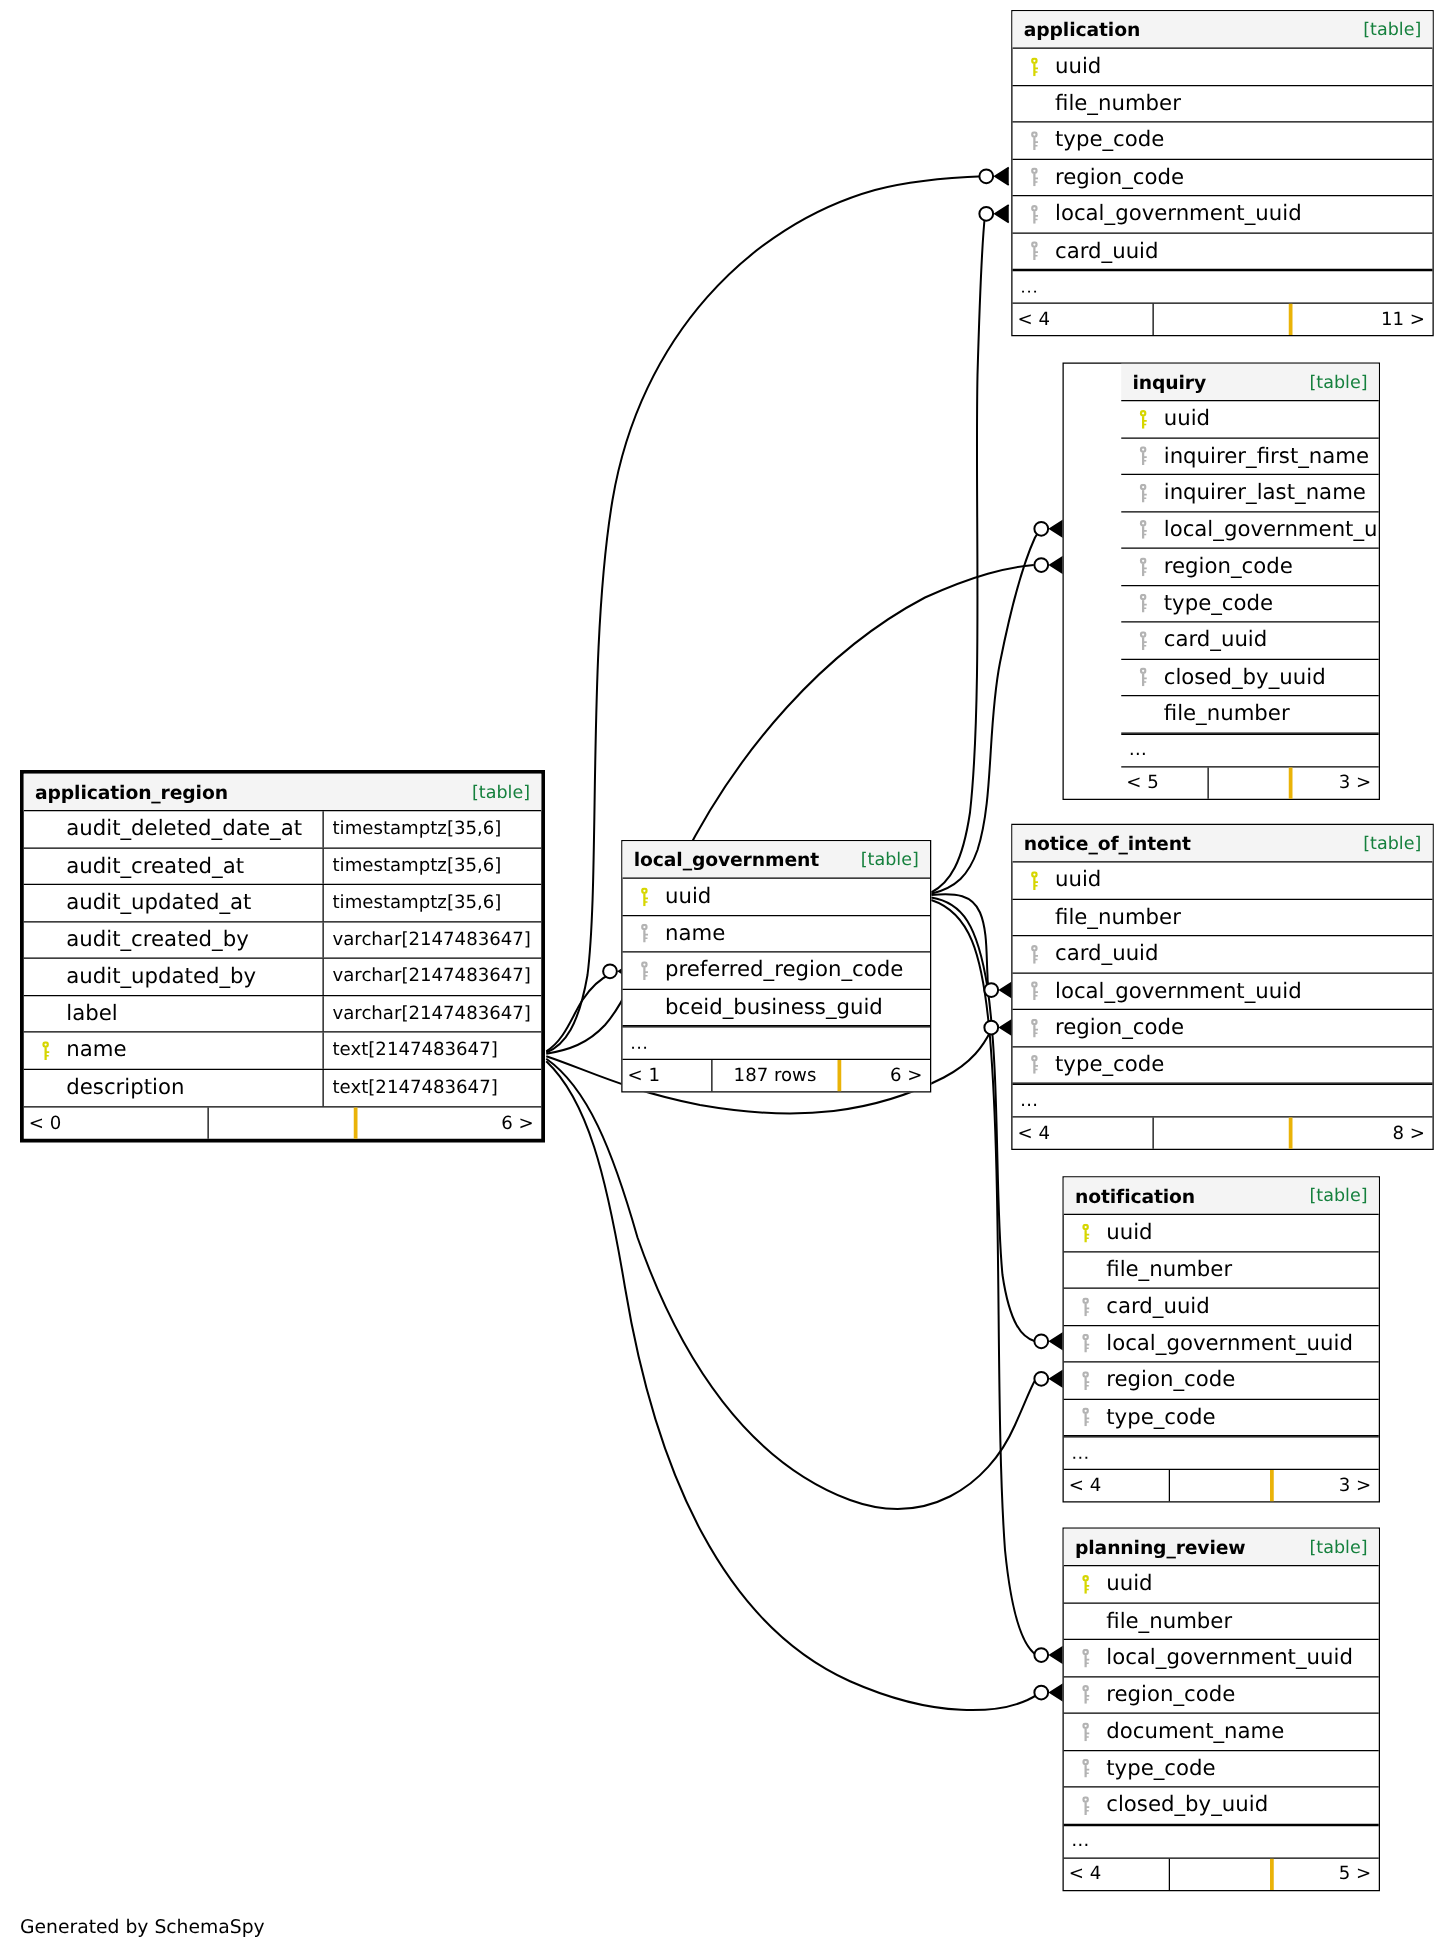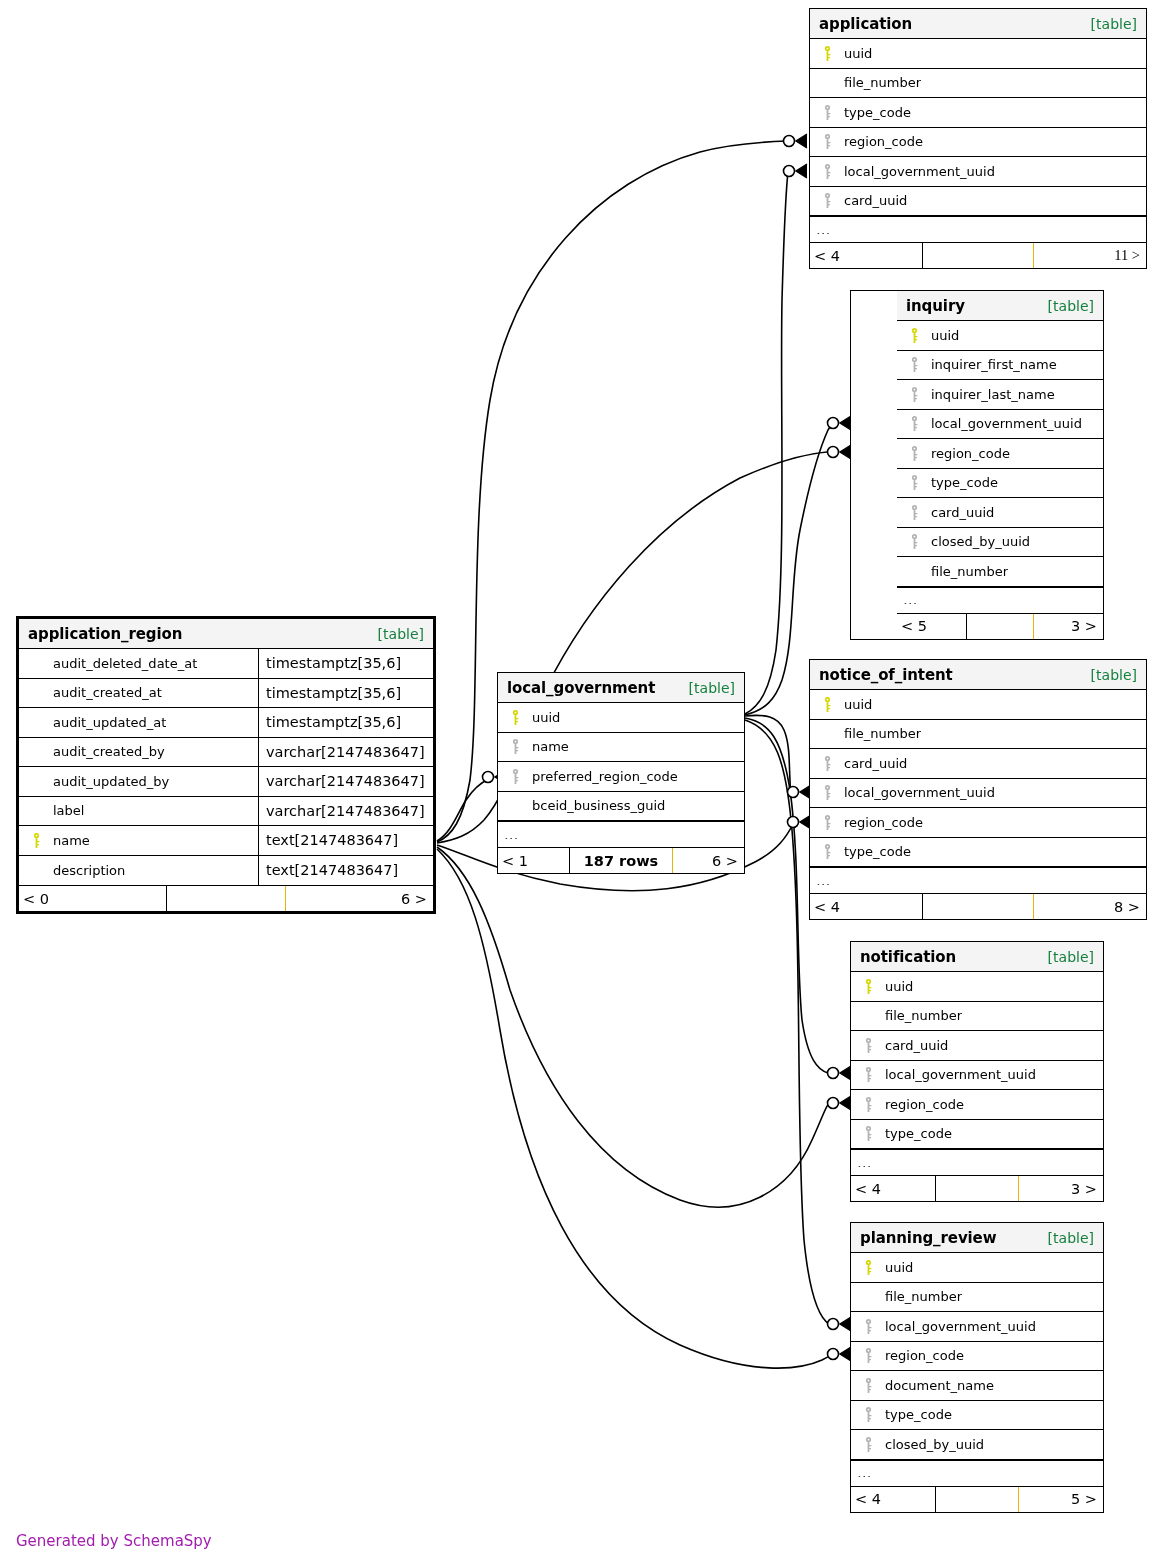--- a/index.html
+++ b/index.html
@@ -75,21 +75,21 @@
     width: 22px;
     min-width: 22px;
     display: flex;
     align-items: center;
     justify-content: center;
     padding-left: 6px;
     box-sizing: content-box;
   }
   .trow .colname {
     padding-left: 6px;
-    font-size: 13px;
+    font-size: 17px;
     overflow: hidden;
   }
   .trow.has-type .colname {
     flex: 1;
   }
   .trow .coltype {
     border-left: 1px solid #000000;
     height: 100%;
     display: flex;
     align-items: center;
@@ -122,37 +122,36 @@
     align-items: center;
     height: 100%;
     overflow: hidden;
   }
   .tfoot .fleft {
     padding-left: 4px;
     justify-content: flex-start;
   }
   .tfoot .fmid {
     border-left: 1px solid #000000;
-    border-right: 1px solid #eab308;
+    border-right: 3px solid #eab308;
     justify-content: center;
-    font-weight: bold;
   }
   .tfoot .fright {
     padding-right: 6px;
     justify-content: flex-end;
   }
   .keyicon {
     display: block;
     width: 9px;
     height: 15px;
   }
   .footer-note {
     position: absolute;
     font-size: 15px;
-    color: #a21caf;
+    color: #000000;
     white-space: nowrap;
   }
 </style>
 </head>
 <body>
 
 <div id="canvas">
 
   <svg id="edges" viewBox="0 0 1161 1561" width="1161" height="1561" xmlns="http://www.w3.org/2000/svg">
     <defs>
@@ -272,21 +271,21 @@
         </span>
         <span class="colname">card_uuid</span>
       </div>
       <div class="trow ellipsis">
         <span class="colname">…</span>
       </div>
     </div>
     <div class="tfoot">
       <div class="fcell fleft" style="width:33.4%;">&lt; 4</div>
       <div class="fcell fmid" style="width:33.2%;"></div>
-      <div class="fcell fright" style="width:33.4%;font-family:Liberation Serif, serif;">11 &gt;</div>
+      <div class="fcell fright" style="width:33.4%;">11 &gt;</div>
     </div>
   </div>
 
   <div class="table-box" style="left:850px; top:290px; width:254px;padding-left:46px;">
     <div class="tbl-title">
       <span class="tname">inquiry</span>
       <span class="ttag">[table]</span>
     </div>
     <div class="tbl-rows">
       <div class="trow">

